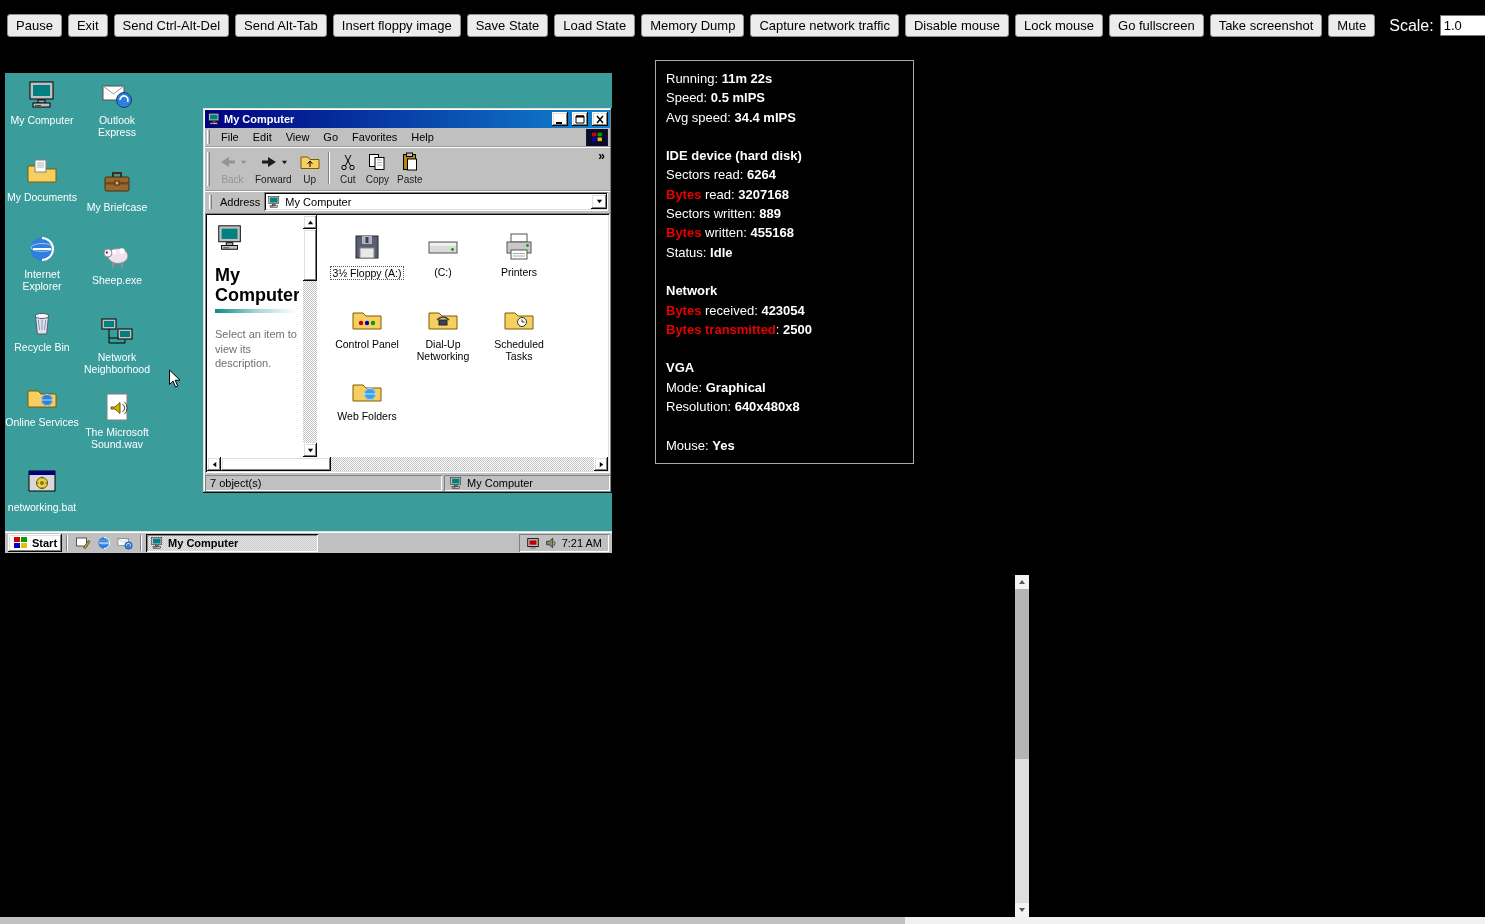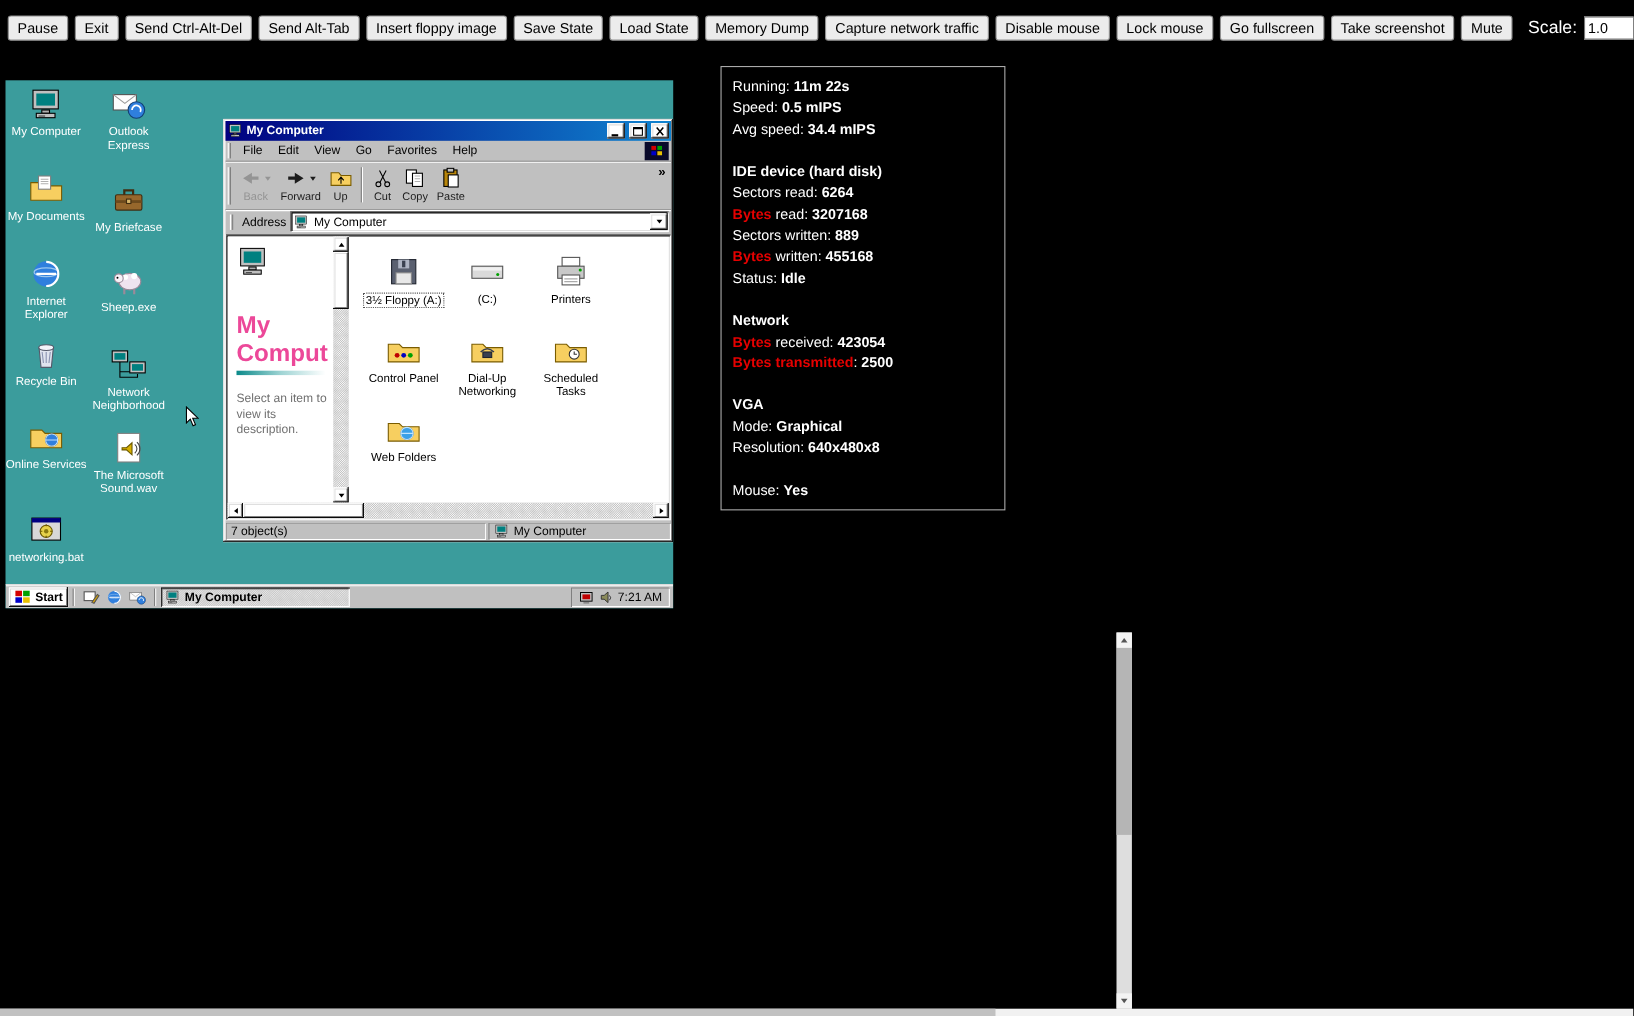--- a/index.html
+++ b/index.html
@@ -60,21 +60,21 @@
     box-shadow:inset 1px 1px #808080,inset -1px -1px #fff,inset 2px 2px #0a0a0a,inset -2px -2px #dfdfdf;cursor:text}
   .addr-text{font-size:11px;flex:1;color:#000}
   .addr-drop{width:16px;height:15px;display:flex;align-items:center;justify-content:center;cursor:pointer}
   .addr-drop .icon{width:7px;height:7px}
 
   .content{flex:1;min-height:0;margin-top:1px;background:#fff;
     box-shadow:inset 1px 1px #808080,inset -1px -1px #fff,inset 2px 2px #0a0a0a,inset -2px -2px #dfdfdf;
     display:flex;flex-direction:column;padding:2px}
   .content-row{flex:1;display:flex;min-height:0}
   .leftpane{width:96px;background:#fff;padding:8px 4px 0 8px;overflow:hidden}
-  .pane-title{font-size:22px;font-weight:bold;line-height:1.12;margin-top:26px;color:#ec4899}
+  .pane-title{font-size:18px;font-weight:bold;line-height:1.12;margin-top:8px;color:#000000}
   .pane-title .clip{white-space:nowrap;overflow:hidden}
   .pane-stripe{height:4px;width:96%;margin-top:4px;background:linear-gradient(90deg,#0b8a8a,#9fd4d4,#fff)}
   .pane-desc{margin-top:14px;font-size:11px;color:#707070;line-height:1.3}
 
   .checker{background-color:#c3c3c3;background-image:
     linear-gradient(45deg,#fff 25%,transparent 25%,transparent 75%,#fff 75%),
     linear-gradient(45deg,#fff 25%,transparent 25%,transparent 75%,#fff 75%);
     background-size:2px 2px;background-position:0 0,1px 1px}
   .vscroll{width:14px;display:flex;flex-direction:column;flex:0 0 auto}
   .sb-btn{width:14px;height:14px;flex:0 0 auto;display:flex;align-items:center;justify-content:center;color:#000;cursor:pointer}

